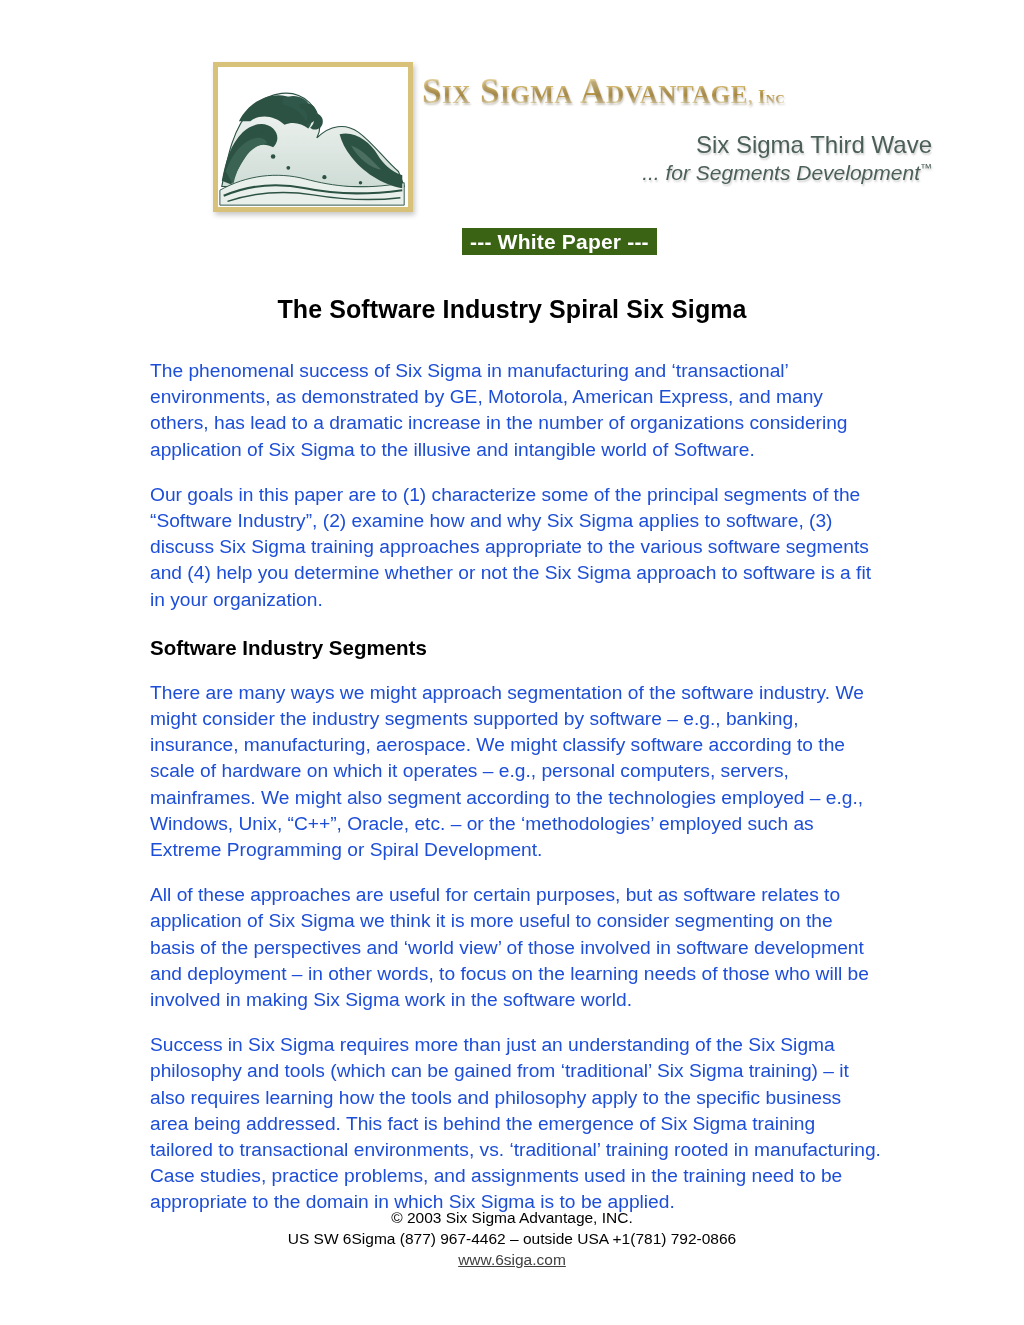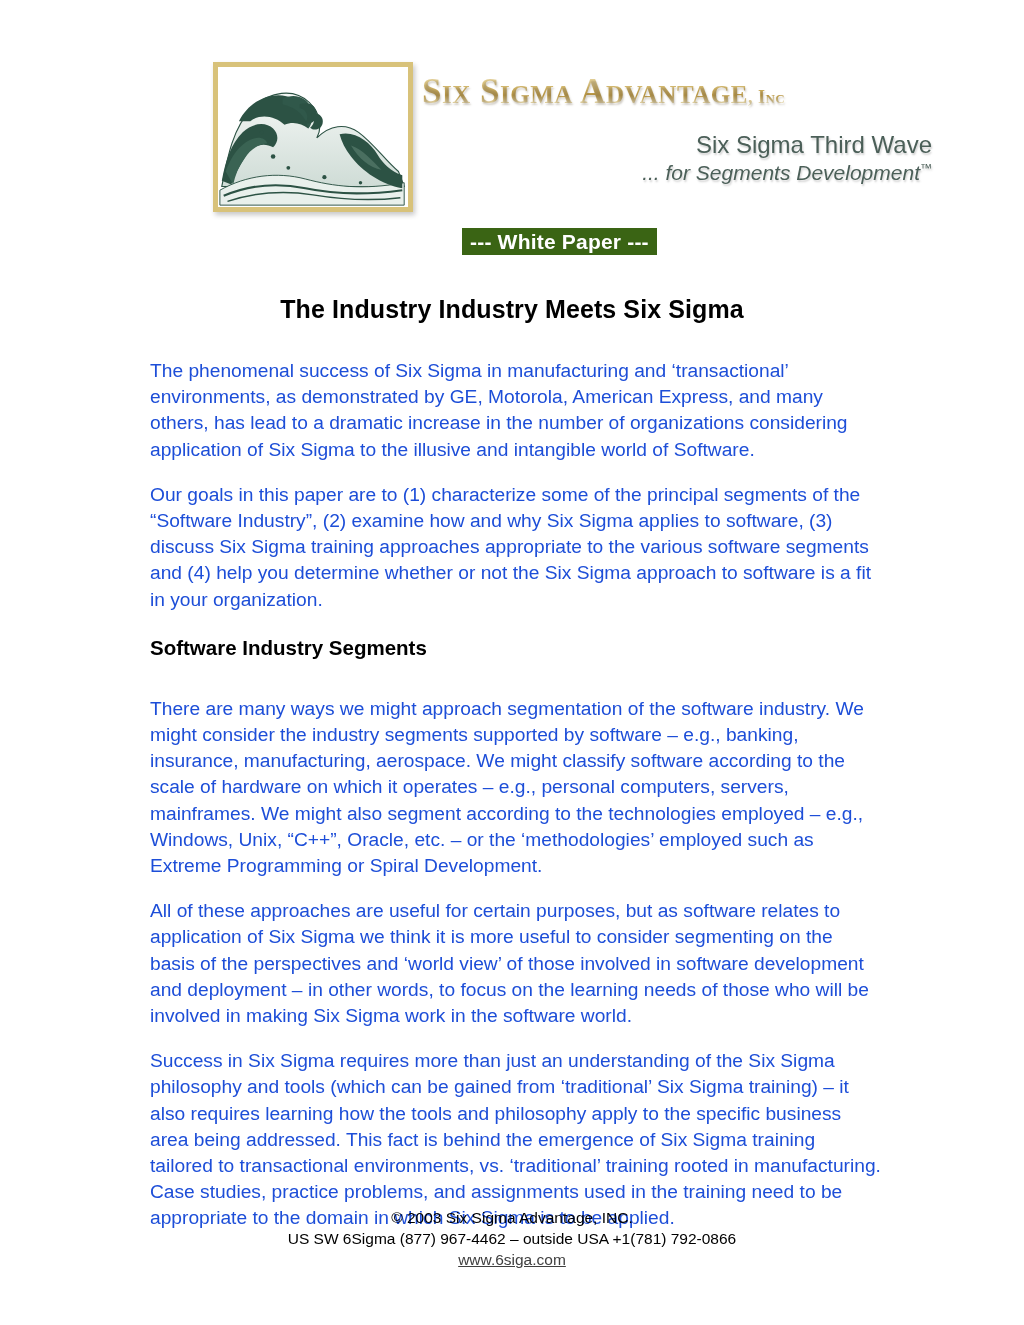--- a/index.html
+++ b/index.html
@@ -148,21 +148,21 @@
     margin: 0 0 19px 0;
     text-align: left;
     color: #1d4ed8;
   }
   .para.last { margin-bottom: 0; }
 
   .section-heading {
     font-size: 20.5px;
     font-weight: bold;
     line-height: 26px;
-    margin: 22px 0 35px 0;
+    margin: 22px 0 19px 0;
   }
 
   
   .footer {
     position: absolute;
     left: 0;
     top: 1207px;
     width: 1024px;
     text-align: center;
     font-size: 15.5px;
@@ -227,21 +227,21 @@
 
     <div class="wordmark"><span>Six Sigma Advantage</span><span class="inc">, Inc</span></div>
 
     <div class="tagline1">Six Sigma Third Wave</div>
 
     <div class="tagline2"><span>... for Segments Development</span><span class="tm">™</span></div>
 
     <div class="wp-banner">--- White Paper ---</div>
   </div>
 
-  <h1 class="doc-title">The Industry Industry Meets Six Sigma</h1>
+  <h1 class="doc-title">The Software Industry Spiral Six Sigma</h1>
 
   <div class="body-block">
     <p class="para">The phenomenal success of Six Sigma in manufacturing and ‘transactional’ environments, as demonstrated by GE, Motorola, American Express, and many others, has lead to a dramatic increase in the number of organizations considering application of Six Sigma to the illusive and intangible world of Software.</p>
     <p class="para">Our goals in this paper are to (1) characterize some of the principal segments of the “Software Industry”, (2) examine how and why Six Sigma applies to software, (3) discuss Six Sigma training approaches appropriate to the various software segments and (4) help you determine whether or not the Six Sigma approach to software is a fit in your organization.</p>
     <h2 class="section-heading">Software Industry Segments</h2>
     <p class="para">There are many ways we might approach segmentation of the software industry. We might consider the industry segments supported by software – e.g., banking, insurance, manufacturing, aerospace. We might classify software according to the scale of hardware on which it operates – e.g., personal computers, servers, mainframes. We might also segment according to the technologies employed – e.g., Windows, Unix, “C++”, Oracle, etc. – or the ‘methodologies’ employed such as Extreme Programming or Spiral Development.</p>
     <p class="para">All of these approaches are useful for certain purposes, but as software relates to application of Six Sigma we think it is more useful to consider segmenting on the basis of the perspectives and ‘world view’ of those involved in software development and deployment – in other words, to focus on the learning needs of those who will be involved in making Six Sigma work in the software world.</p>
     <p class="para last">Success in Six Sigma requires more than just an understanding of the Six Sigma philosophy and tools (which can be gained from ‘traditional’ Six Sigma training) – it also requires learning how the tools and philosophy apply to the specific business area being addressed. This fact is behind the emergence of Six Sigma training tailored to transactional environments, vs. ‘traditional’ training rooted in manufacturing. Case studies, practice problems, and assignments used in the training need to be appropriate to the domain in which Six Sigma is to be applied.</p>
   </div>
 

